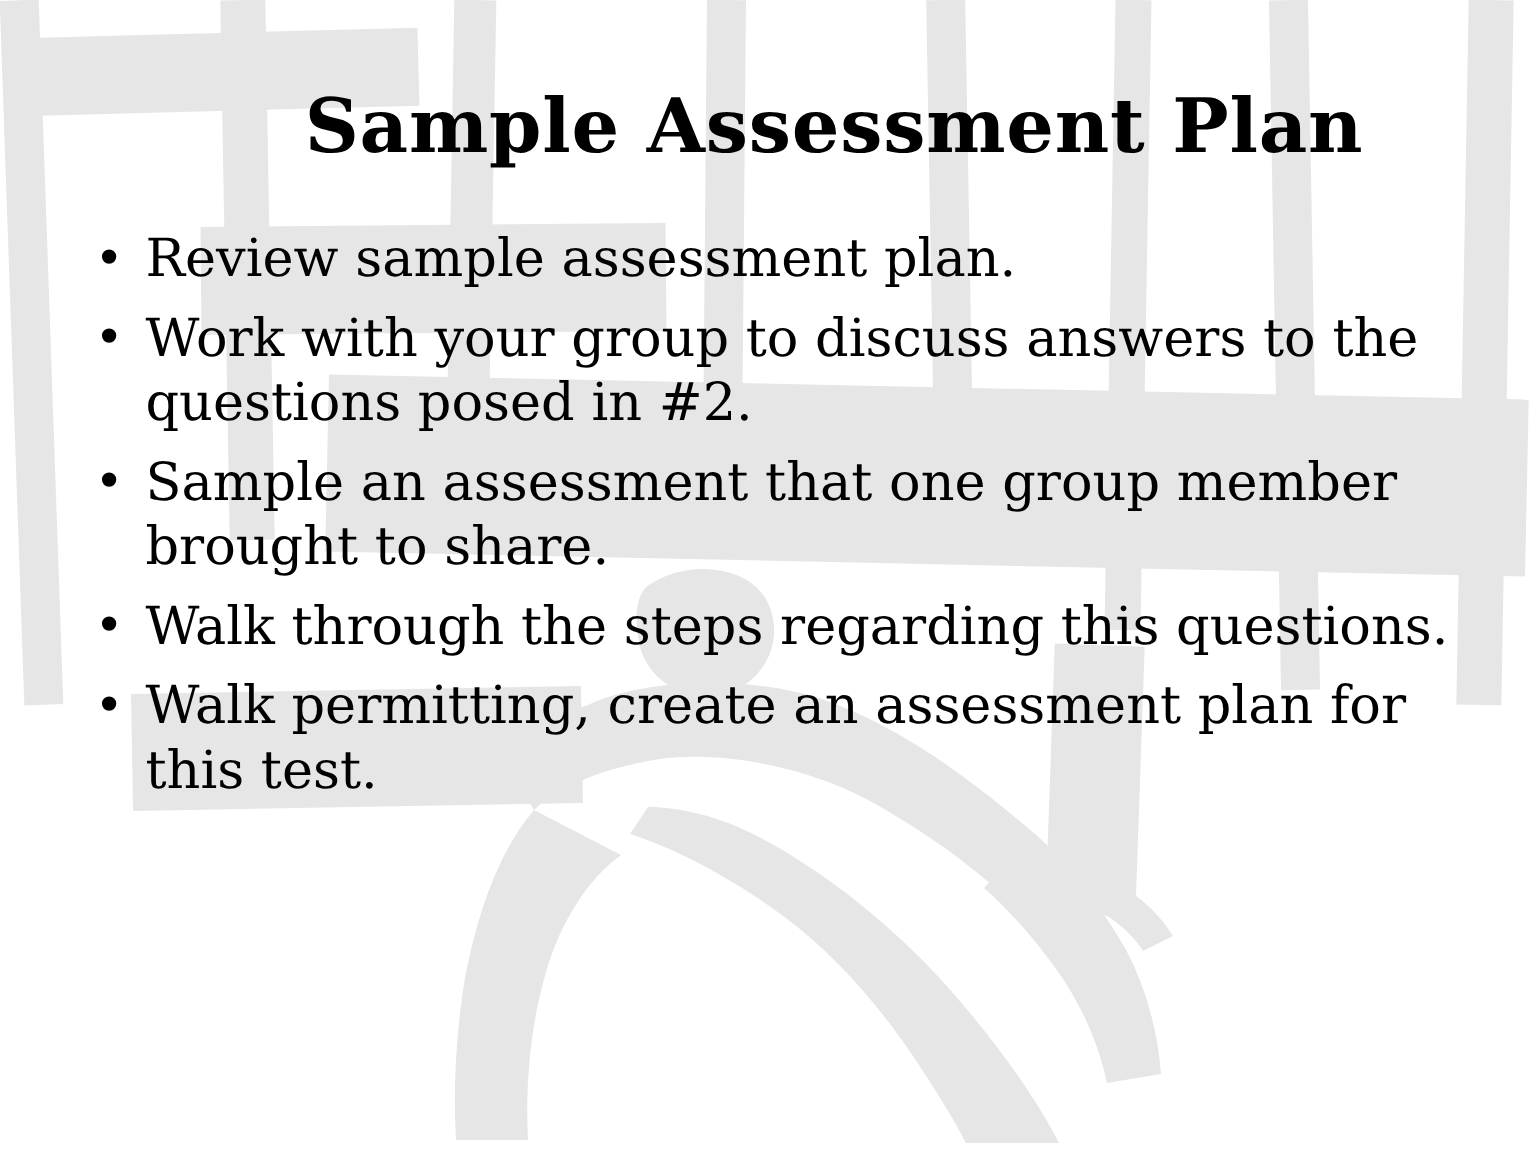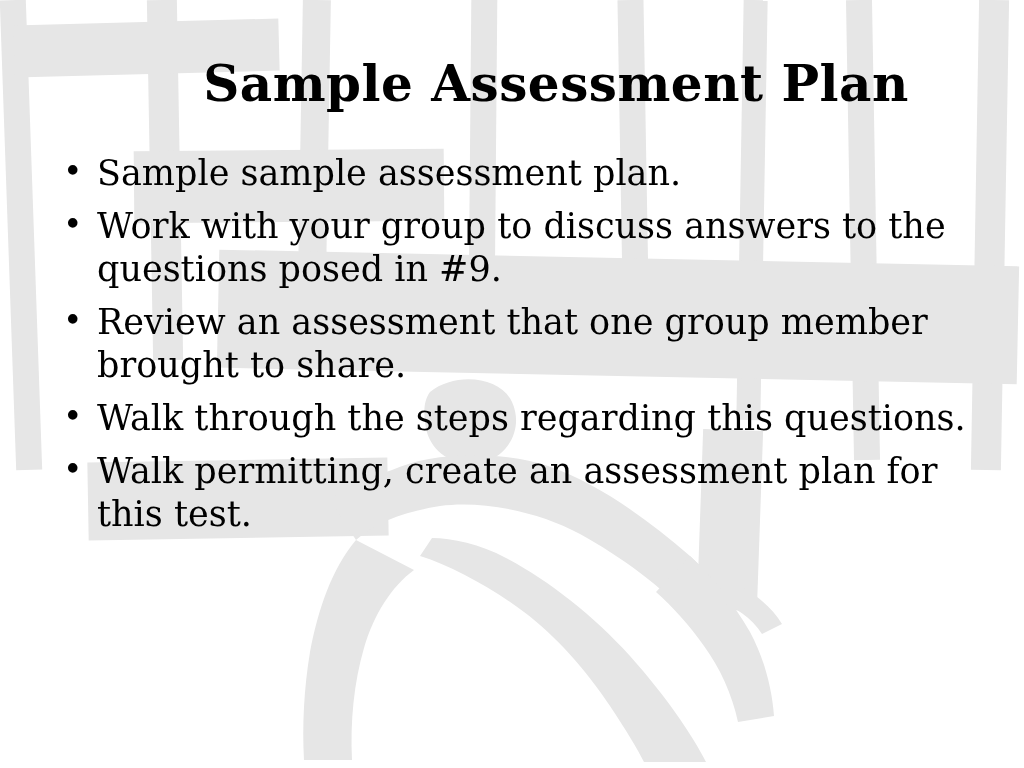--- a/index.html
+++ b/index.html
@@ -121,29 +121,29 @@
     </g>
   </svg>
 
   <div id="content">
 
     <div id="slide-title">Sample Assessment Plan</div>
 
     <ul id="bullet-list">
       <li>
         <span class="bullet-dot">•</span>
-        <span class="bullet-text">Sample sample assessment plan.</span>
+        <span class="bullet-text">Review sample assessment plan.</span>
       </li>
       <li>
         <span class="bullet-dot">•</span>
-        <span class="bullet-text">Work with your group to discuss answers to the questions posed in #9.</span>
+        <span class="bullet-text">Work with your group to discuss answers to the questions posed in #2.</span>
       </li>
       <li>
         <span class="bullet-dot">•</span>
-        <span class="bullet-text">Review an assessment that one group member brought to share.</span>
+        <span class="bullet-text">Sample an assessment that one group member brought to share.</span>
       </li>
       <li>
         <span class="bullet-dot">•</span>
         <span class="bullet-text">Walk through the steps regarding this questions.</span>
       </li>
       <li>
         <span class="bullet-dot">•</span>
         <span class="bullet-text">Walk permitting, create an assessment plan for this test.</span>
       </li>
     </ul>

